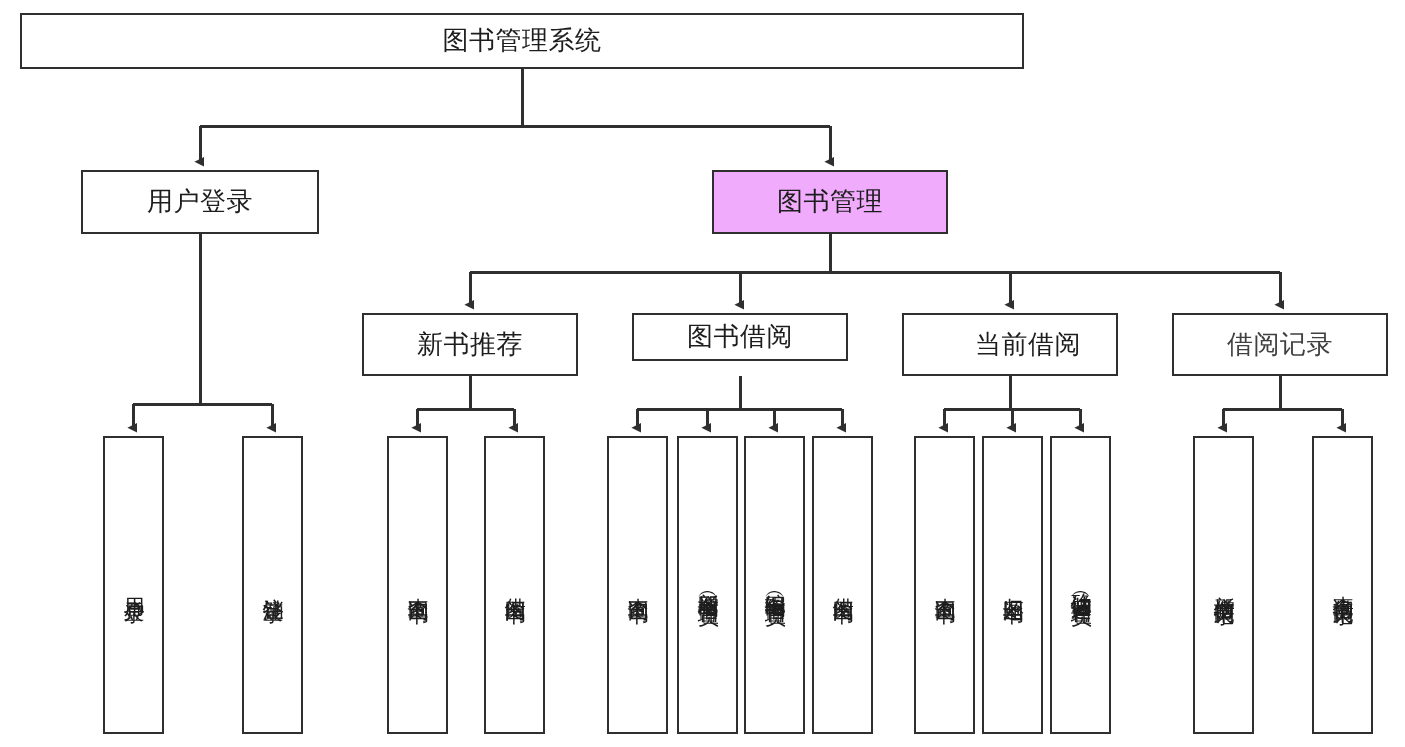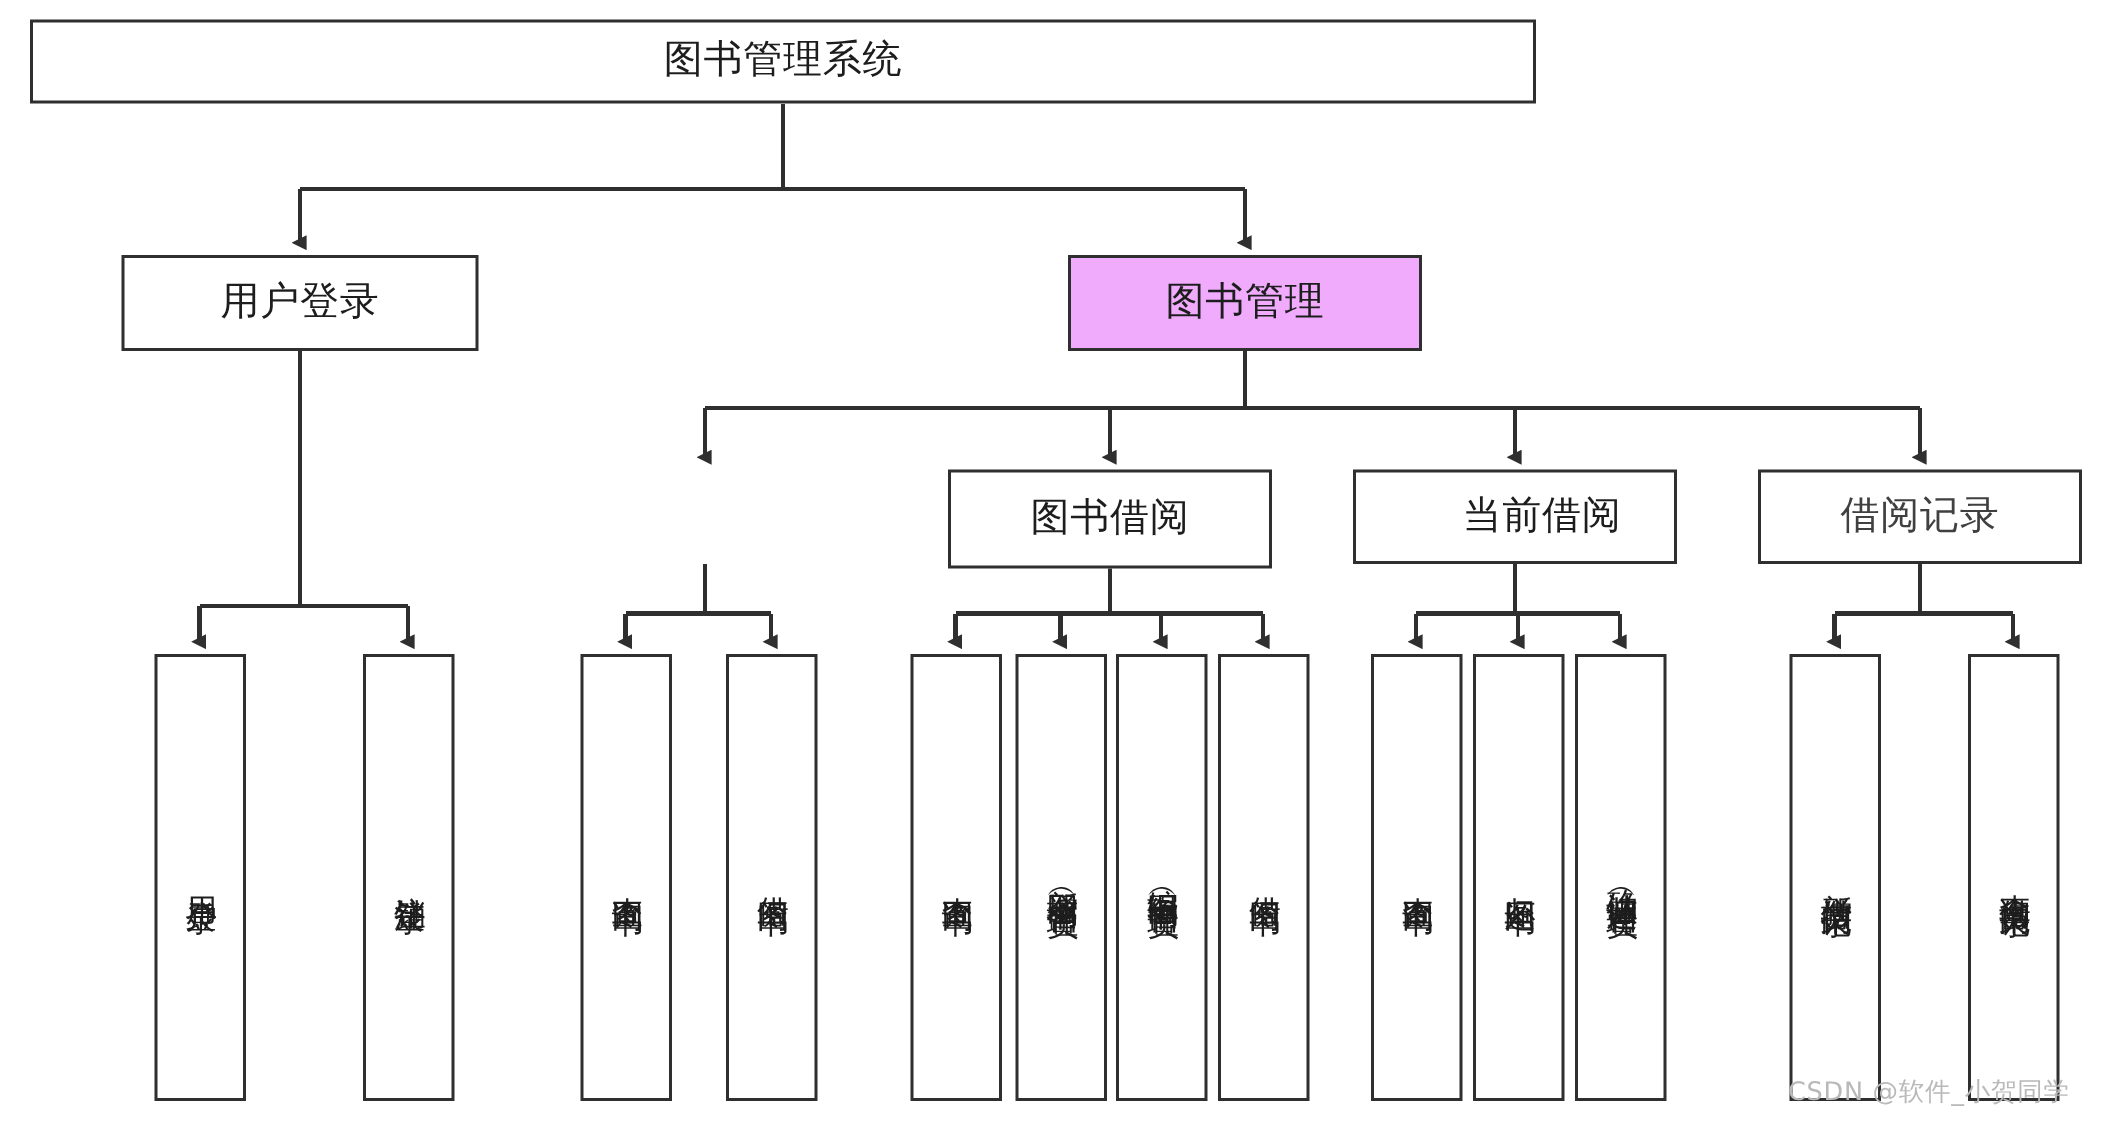--- a/index.html
+++ b/index.html
@@ -123,21 +123,24 @@
     <span class="label" style="color: rgb(29, 29, 29);">图书管理系统</span>
   </div>
 
   <div class="node" style="left: 81px; top: 170px; width: 238px; height: 64px; border-color: rgb(47, 47, 47); background: rgb(255, 255, 255);">
     <span class="label" style="color: rgb(29, 29, 29);">用户登录</span>
   </div>
   <div class="node" style="left: 712px; top: 170px; width: 236px; height: 64px; border-color: rgb(47, 47, 47); background: #f0abfc;">
     <span class="label" style="color: rgb(29, 29, 29);">图书管理</span>
   </div>
 
-  <div class="node" style="left: 632px; top: 313px; width: 216px; height: 66px; border-color: rgb(47, 47, 47); background: rgb(255, 255, 255);">
+  <div class="node" style="left: 362px; top: 313px; width: 216px; height: 63px; border-color: rgb(47, 47, 47); background: rgb(255, 255, 255);">
+    <span class="label" style="color: rgb(29, 29, 29);">新书推荐</span>
+  </div>
+  <div class="node" style="left: 632px; top: 313px; width: 216px; height: 48px; border-color: rgb(47, 47, 47); background: rgb(255, 255, 255);">
     <span class="label" style="color: rgb(29, 29, 29);">图书借阅</span>
   </div>
   <div class="node" style="left: 902px; top: 313px; width: 216px; height: 63px; border-color: rgb(47, 47, 47); background: rgb(255, 255, 255);">
     <span class="label" style="color: rgb(29, 29, 29); margin-left: 36px;">当前借阅</span>
   </div>
   <div class="node" style="left: 1172px; top: 313px; width: 216px; height: 63px; border-color: rgb(47, 47, 47); background: rgb(255, 255, 255);">
     <span class="label" style="color: #404040;">借阅记录</span>
   </div>
 
   <div class="node vert" style="left: 103px; top: 436px; width: 61px; height: 298px; border-color: rgb(47, 47, 47); background: rgb(255, 255, 255);">
@@ -173,14 +176,13 @@
   <div class="node vert" style="left: 1050px; top: 436px; width: 61px; height: 298px; border-color: rgb(47, 47, 47); background: rgb(255, 255, 255);">
     <span class="label" style="color: rgb(29, 29, 29);">确认归还（管理员）</span>
   </div>
   <div class="node vert" style="left: 1193px; top: 436px; width: 61px; height: 298px; border-color: rgb(47, 47, 47); background: rgb(255, 255, 255);">
     <span class="label" style="color: rgb(29, 29, 29);">新增借阅记录</span>
   </div>
   <div class="node vert" style="left: 1312px; top: 436px; width: 61px; height: 298px; border-color: rgb(47, 47, 47); background: rgb(255, 255, 255);">
     <span class="label" style="color: rgb(29, 29, 29);">查询借阅记录</span>
   </div>
 
-  <div class="watermark" style="left: 1192px; top: 716px; color: rgb(185, 185, 185);">CSDN @软件_小贺同学</div>
 </div>
 
 </body></html>

